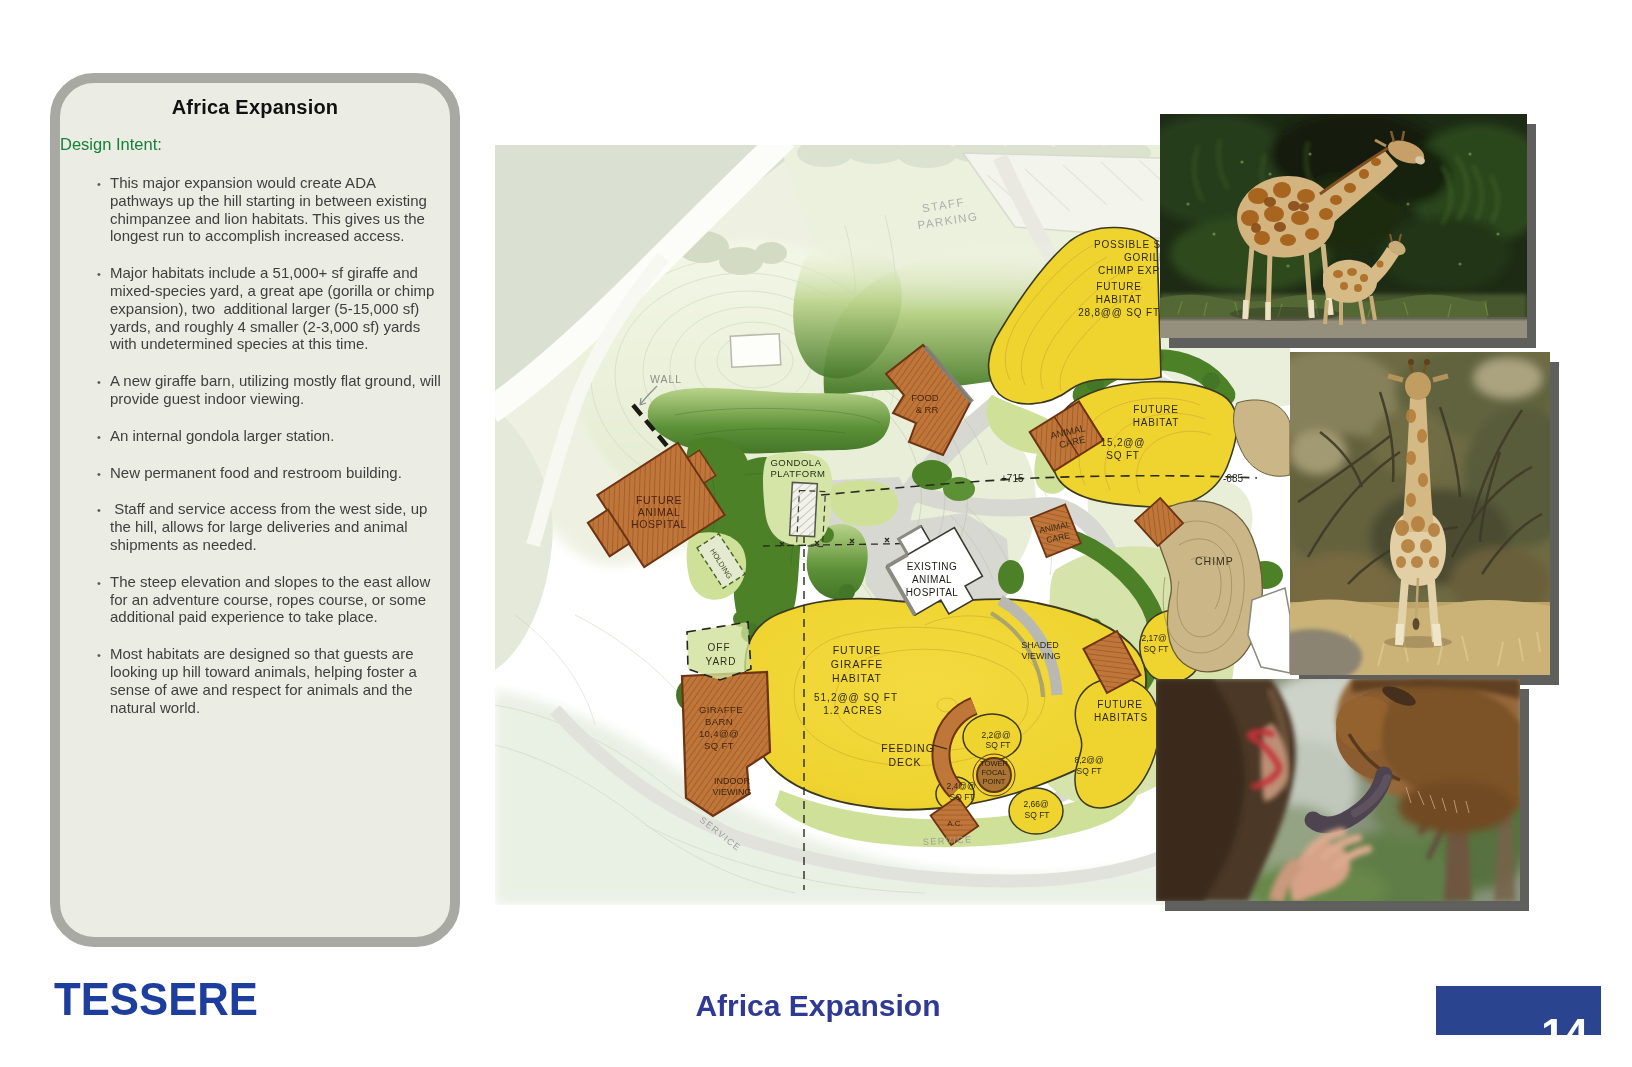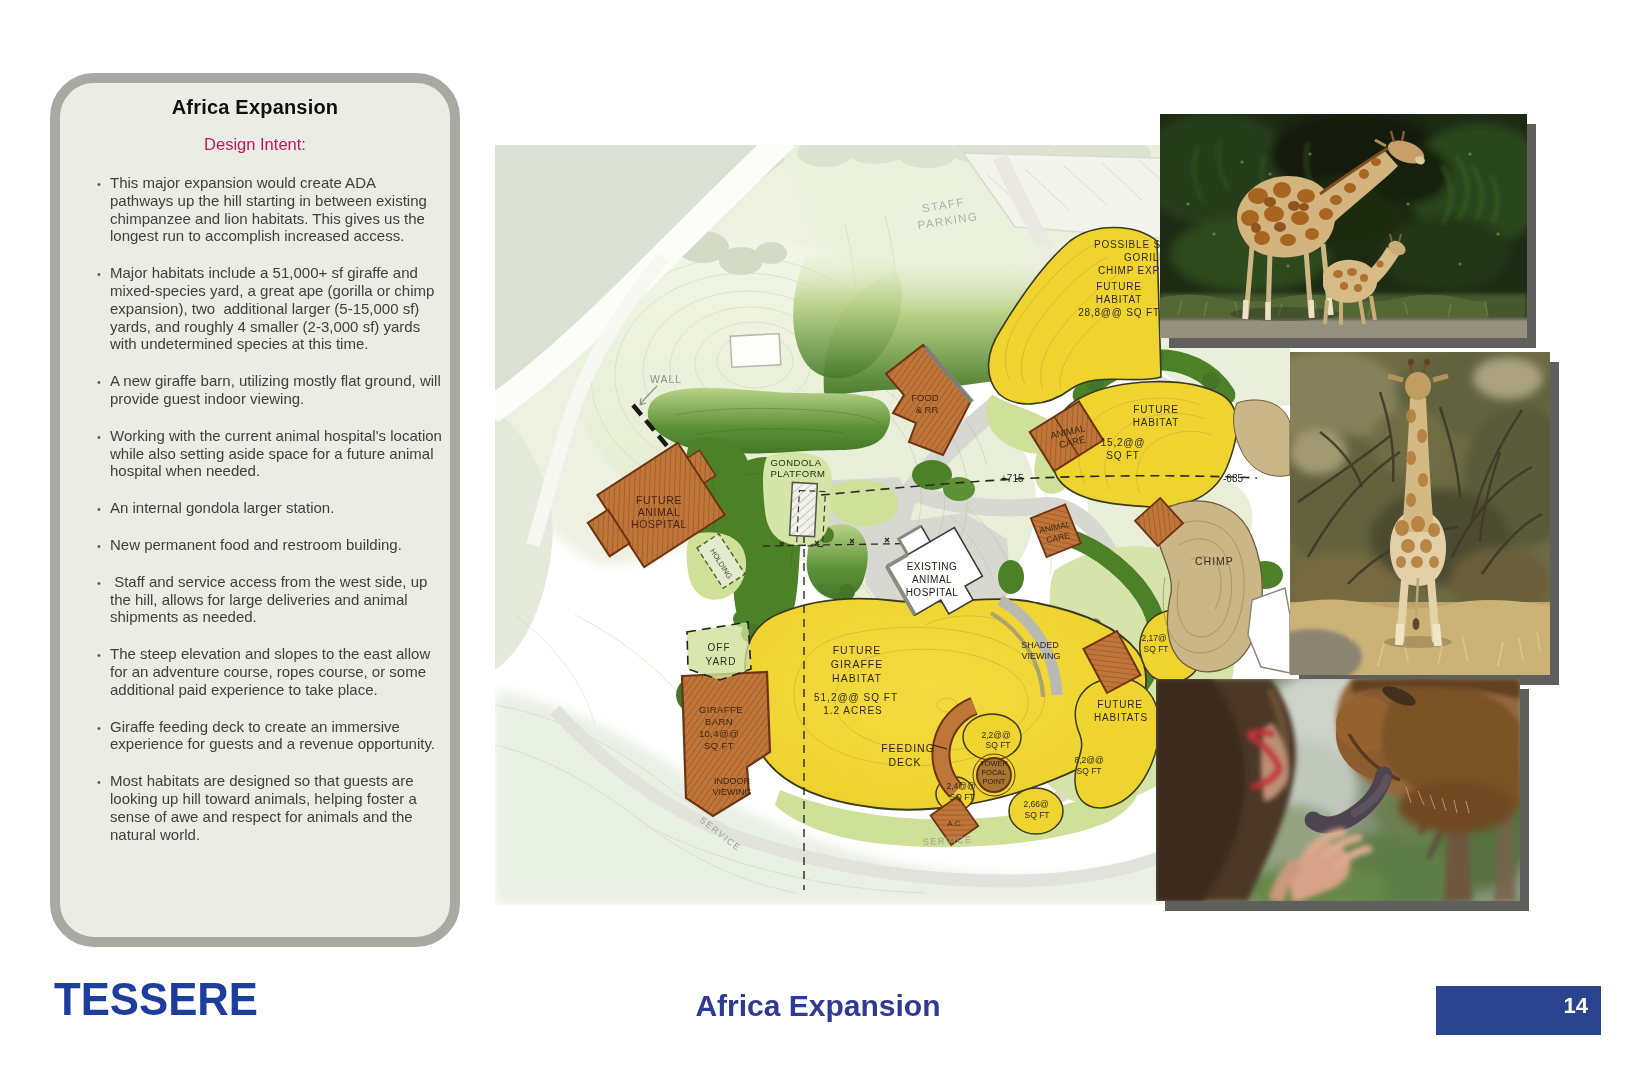--- a/index.html
+++ b/index.html
@@ -1,50 +1,48 @@
 <!DOCTYPE html>
 <html><head>
 <meta charset="utf-8">
 <style>
   html,body{margin:0;padding:0;}
   body{width:1632px;height:1067px;position:relative;background:#ffffff;overflow:hidden;
        font-family:"Liberation Sans", sans-serif;}
   .panel{position:absolute;left:50px;top:73px;width:390px;height:854px;
          background:#ebece3;border:10px solid #a7a9a2;border-radius:44px;}
   .panel h1{font-size:20px;font-weight:bold;color:#111111;text-align:center;margin:13px 0 0 0;letter-spacing:0.2px;}
-  .panel .sub{font-size:16.5px;color:#be185d;text-align:center;margin-top:16px;}
+  .panel .sub{font-size:16.5px;color:#15803d;text-align:left;margin-top:16px;}
   .panel ul{margin:20px 0 0 0;padding:0 7px 0 50px;list-style:none;}
   .panel li{font-size:15px;line-height:17.8px;color:#3f3f3f;margin-bottom:19px;position:relative;max-width:332px;}
   .panel li:before{content:"\2022";position:absolute;left:-13px;top:2px;color:#5a5a58;font-size:11px;}
   .footerTitle{position:absolute;left:618px;top:989px;width:400px;text-align:center;
       font-size:30px;font-weight:bold;color:#2e3a93;}
   .pageBox{position:absolute;left:1436px;top:986px;width:165px;height:49px;background:#2a4490;}
-  .pageBox span{position:absolute;right:13px;top:7px;font-size:22px;font-weight:bold;color:#ffffff;}
+  .pageBox span{position:absolute;right:13px;top:24px;font-size:42px;font-weight:bold;color:#ffffff;}
   .logo{position:absolute;left:54px;top:980px;}
   .photo{position:absolute;box-shadow:9px 10px 0 0 #5f5f5d;}
 </style>
 </head>
 <body>
 
 <div class="panel">
 
   <h1>Africa Expansion</h1>
 
   <div class="sub">Design Intent:</div>
 
   <ul>
     <li>This major expansion would create ADA pathways up the hill starting in between existing chimpanzee and lion habitats. This gives us the longest run to accomplish increased access.</li>
     <li>Major habitats include a 51,000+ sf giraffe and mixed-species yard, a great ape (gorilla or chimp expansion), two&nbsp; additional larger (5-15,000 sf) yards, and roughly 4 smaller (2-3,000 sf) yards with undetermined species at this time.</li>
     <li>A new giraffe barn, utilizing mostly flat ground, will provide guest indoor viewing.</li>
-    <li>Working with the current animal hospital's location while also setting aside space for a future animal hospital when needed.</li>
     <li>An internal gondola larger station.</li>
     <li>New permanent food and restroom building.</li>
     <li>&nbsp;Staff and service access from the west side, up the hill, allows for large deliveries and animal shipments as needed.</li>
     <li>The steep elevation and slopes to the east allow for an adventure course, ropes course, or some additional paid experience to take place.</li>
-    <li>Giraffe feeding deck to create an immersive experience for guests and a revenue opportunity.</li>
     <li>Most habitats are designed so that guests are looking up hill toward animals, helping foster a sense of awe and respect for animals and the natural world.</li>
   </ul>
 </div>
 
 <svg style="position:absolute;left:495px;top:145px" width="795" height="760" viewBox="0 0 795 760">
 <defs>
   <linearGradient id="forA" x1="0" y1="0" x2="0" y2="1">
     <stop offset="0" stop-color="#f5f8ea" stop-opacity="0.1"></stop>
         <stop offset="0.45" stop-color="#b9d288"></stop>
         <stop offset="1" stop-color="#47792a"></stop>

